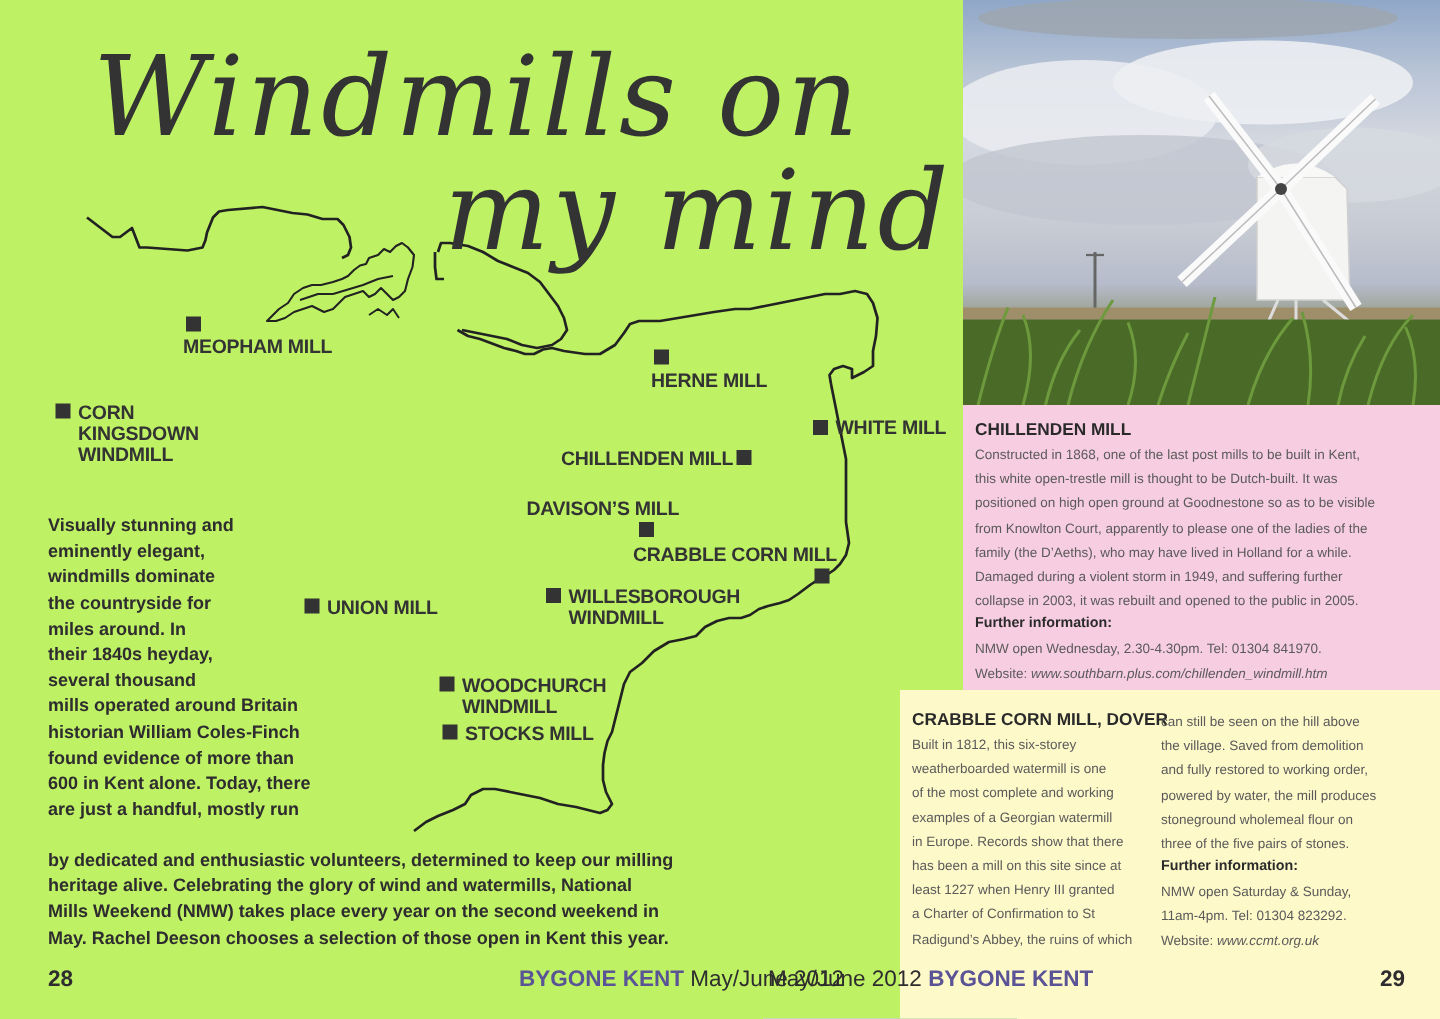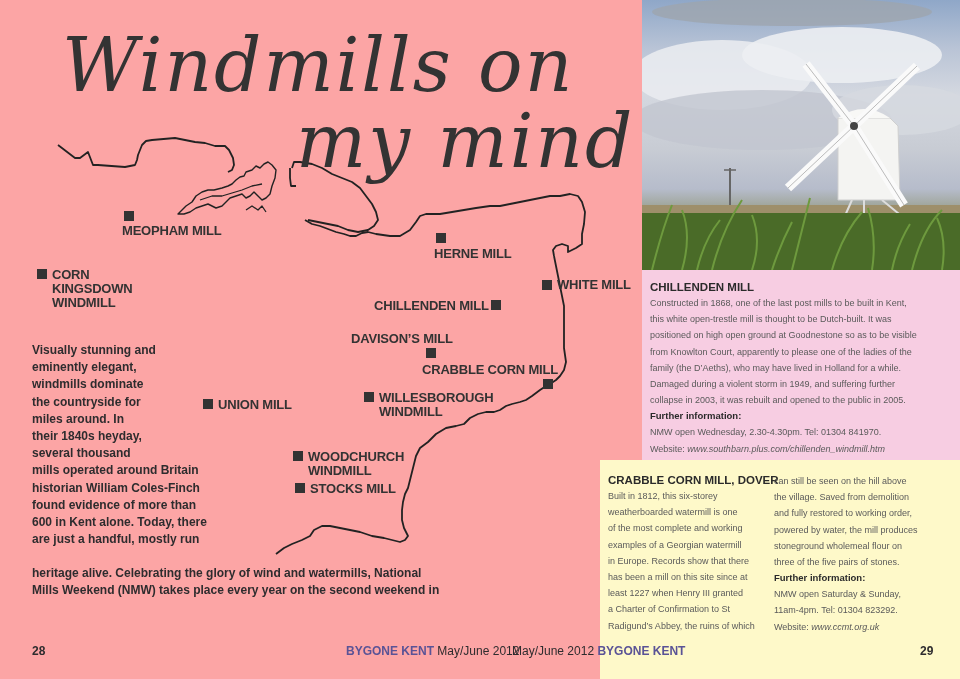--- a/index.html
+++ b/index.html
@@ -1,39 +1,39 @@
 <!DOCTYPE html>
 <html><head>
 <meta charset="utf-8">
 <style>
   * { box-sizing: border-box; margin: 0; padding: 0; }
   html, body { width: 960px; height: 679px; overflow: hidden; background: #cdcae6; }
   body { position: relative; font-family: "DejaVu Sans", sans-serif; color: #2e2c2e; }
 
-  .spread { position: absolute; left: 0; top: 0; width: 960px; height: 679px; background: #fca5a5; }
+  .spread { position: absolute; left: 0; top: 0; width: 960px; height: 679px; background: #bef264; }
 
   
   .title { position: absolute; font-family: "DejaVu Serif", serif; font-style: italic; color: #333; letter-spacing: 2px; white-space: nowrap; }
   .title-1 { left: 62px; top: 20px; font-size: 74px; line-height: 90px; }
   .title-2 { left: 296px; top: 96px; font-size: 74px; line-height: 90px; }
 
   
   .map-svg { position: absolute; left: 0; top: 0; width: 640px; height: 679px; pointer-events: none; }
 
   
   .mill { position: absolute; font-family: "Liberation Sans", sans-serif; font-weight: bold; font-size: 13px; line-height: 14px; color: #333; letter-spacing: -0.2px; white-space: nowrap; }
   .sq { position: absolute; width: 10px; height: 10px; background: #333; }
 
   
   .intro { position: absolute; font-family: "Liberation Sans", sans-serif; font-weight: bold; font-size: 12px; line-height: 17.2px; color: #2e2c2e; }
   .intro-top { left: 32px; top: 342px; width: 210px; }
   .intro-bottom { left: 32px; top: 565px; width: 430px; }
 
   
-  .footer { position: absolute; font-family: "Liberation Sans", sans-serif; font-size: 12px; color: #2e2c2e; white-space: nowrap; }
+  .footer { position: absolute; font-family: "Liberation Sans", sans-serif; font-size: 15px; color: #2e2c2e; white-space: nowrap; }
   .footer .brand { font-weight: bold; color: #5a5396; }
   .pnum { font-weight: bold; }
 
   
   .photo { position: absolute; left: 642px; top: 0; width: 318px; height: 270px; overflow: hidden; background: linear-gradient(180deg, #8fa7c8 0%, #b9c4d6 18%, #d4d8e0 35%, #c8ccd4 55%, #b6bccb 70%, #8c9270 82%, #5f7a3a 88%, #4e6d2c 100%); }
 
   
   .pink { position: absolute; left: 642px; top: 270px; width: 318px; height: 192px; background: #f7cde2; }
   .box-h { font-family: "Liberation Sans", sans-serif; font-weight: bold; font-size: 11.5px; color: #2a2a2a; }
   .box-p { font-family: "Liberation Sans", sans-serif; font-size: 9px; line-height: 16.2px; color: #5a5a5a; }
@@ -139,22 +139,24 @@
     <div>their 1840s heyday,</div>
     <div>several thousand</div>
     <div style="white-space:nowrap">mills operated around Britain</div>
     <div style="white-space:nowrap">historian William Coles-Finch</div>
     <div style="white-space:nowrap">found evidence of more than</div>
     <div style="white-space:nowrap">600 in Kent alone. Today, there</div>
     <div style="white-space:nowrap">are just a handful, mostly run</div>
   </div>
 
   <div class="intro intro-bottom">
+    <div style="white-space:nowrap">by dedicated and enthusiastic volunteers, determined to keep our milling</div>
     <div style="white-space:nowrap">heritage alive. Celebrating the glory of wind and watermills, National</div>
     <div style="white-space:nowrap">Mills Weekend (NMW) takes place every year on the second weekend in</div>
+    <div style="white-space:nowrap">May. Rachel Deeson chooses a selection of those open in Kent this year.</div>
   </div>
 
   <div class="photo" aria-label="White post windmill in a green field under a cloudy sky">
     <svg width="318" height="270" viewBox="0 0 318 270">
 
       <ellipse cx="150" cy="12" rx="140" ry="14" fill="#9ea5ae" opacity="0.8"></ellipse>
       <ellipse cx="80" cy="75" rx="90" ry="35" fill="#e9ebef" opacity="0.9"></ellipse>
       <ellipse cx="200" cy="55" rx="100" ry="28" fill="#eceef2" opacity="0.9"></ellipse>
       <ellipse cx="120" cy="120" rx="130" ry="30" fill="#c2c6cf" opacity="0.8"></ellipse>
       <ellipse cx="260" cy="110" rx="70" ry="25" fill="#d6d9e0" opacity="0.8"></ellipse>

